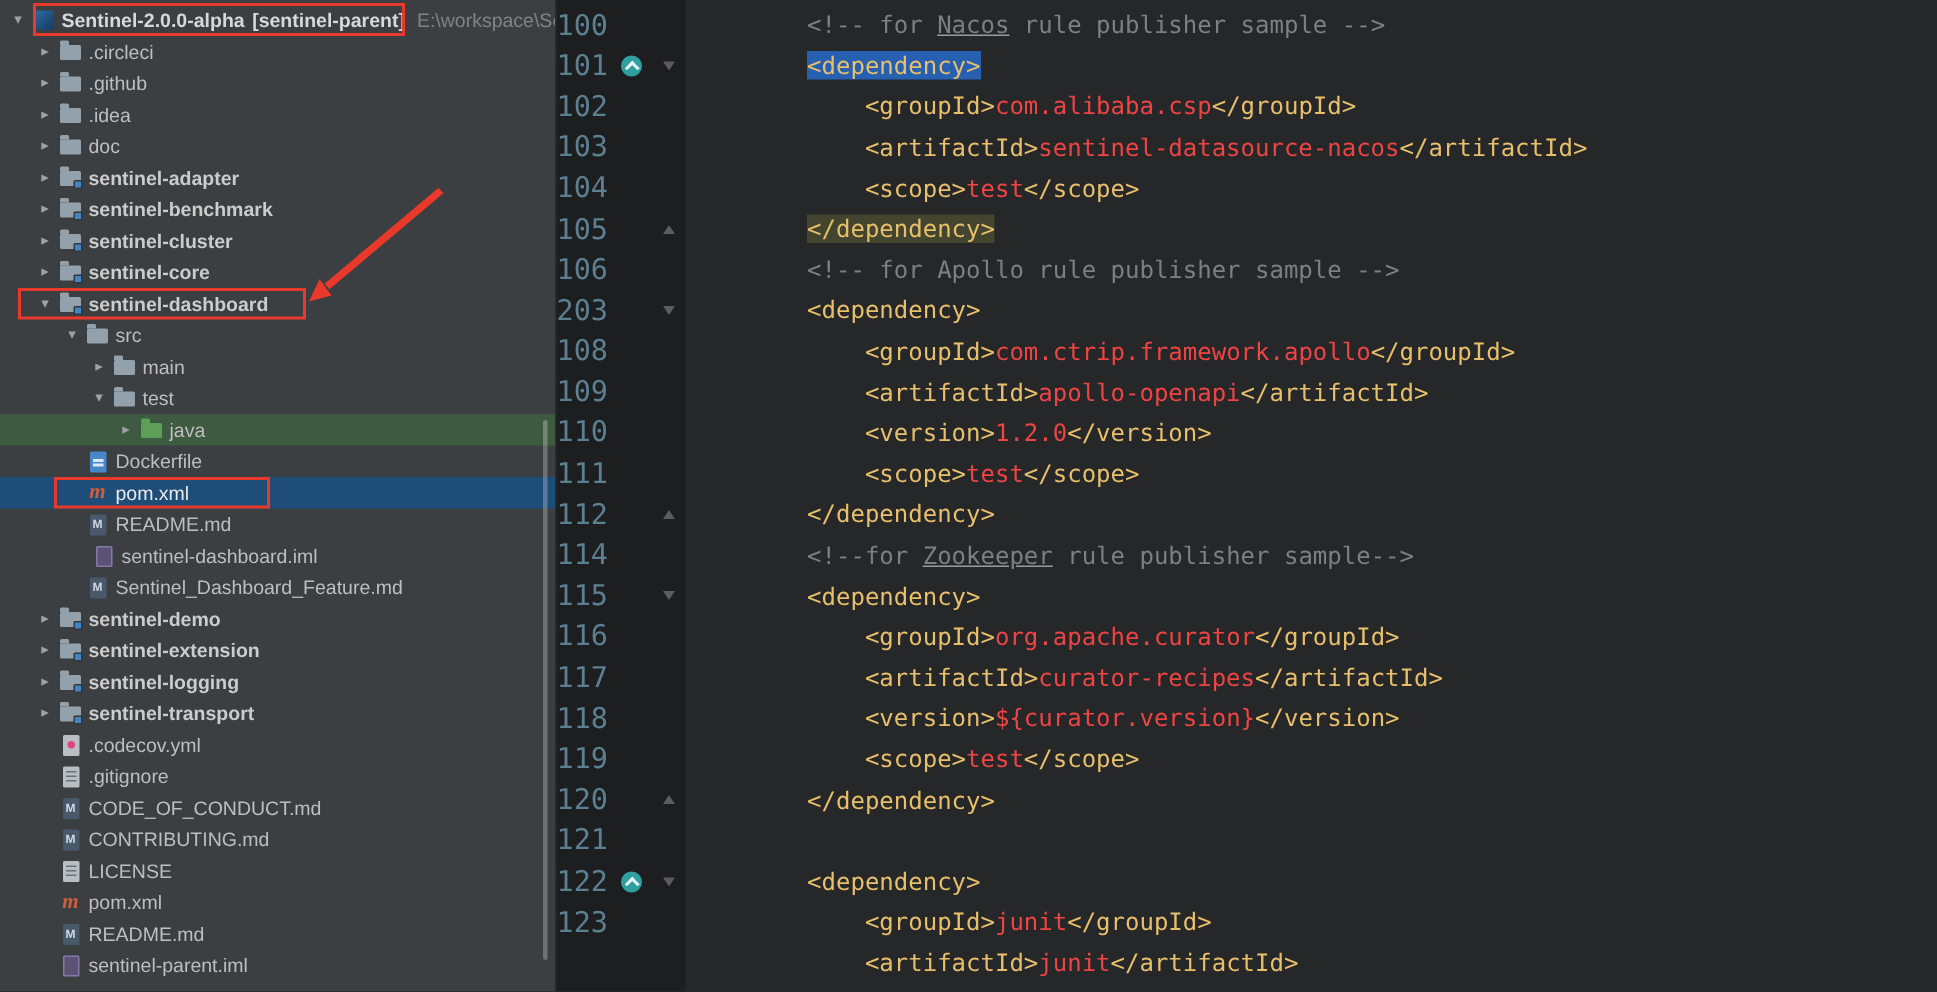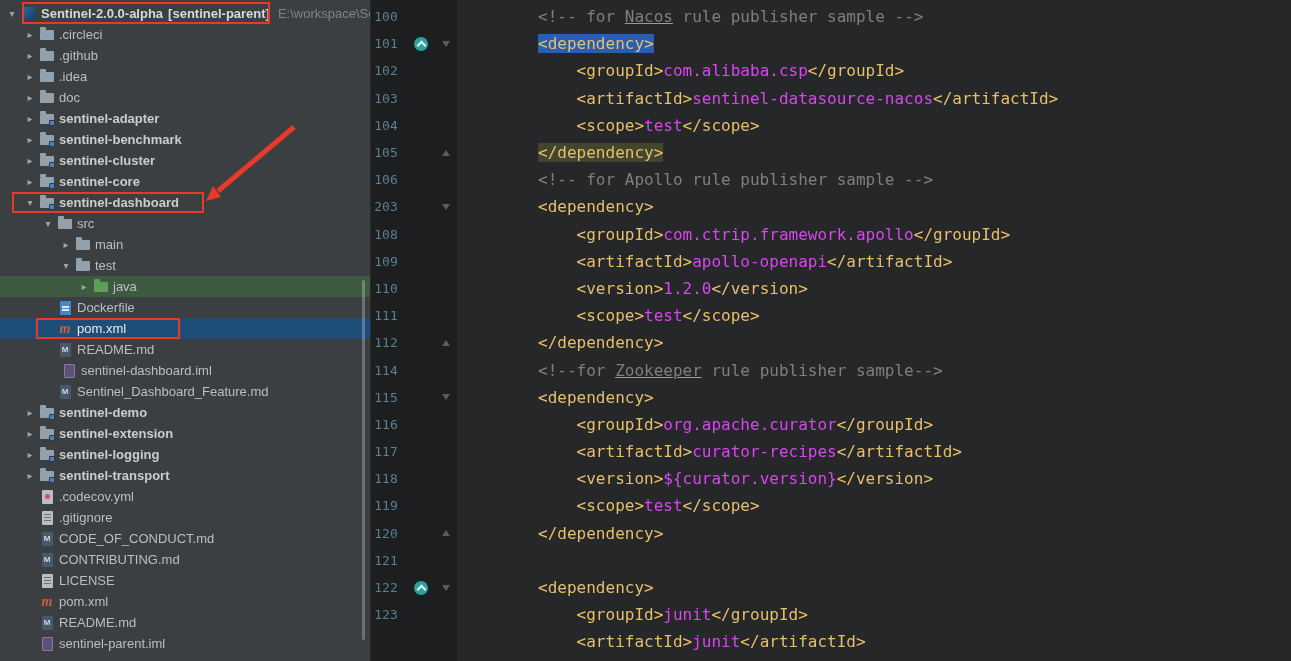--- a/index.html
+++ b/index.html
@@ -43,26 +43,26 @@
   .i-file.gitignore::after,.i-file.text::after{content:"";position:absolute;left:2px;top:3px;width:7px;height:1px;
     background:#6a7076;box-shadow:0 3px 0 #6a7076,0 6px 0 #6a7076}
 
   
   .editor{flex:1;height:100%;background:#252729;position:relative;overflow:hidden;
     font-family:"DejaVu Sans Mono",monospace}
   .gutter-bg{position:absolute;left:0;top:0;width:86px;height:100%;background:#1c1e20}
   #code{position:absolute;left:0;top:3px;width:100%}
   .crow{height:27.2px;display:flex;align-items:center}
   .gutter{width:86px;flex:none;display:flex;align-items:center;height:100%}
-  .lnum{width:36px;padding-right:6px;text-align:center;color:#5d7f92;font-size:13px;flex:none}
+  .lnum{width:36px;padding-right:6px;text-align:left;color:#5d7f92;font-size:19px;flex:none}
   .gslot{width:28px;flex:none;display:flex;justify-content:center}
   .fslot{width:22px;flex:none;display:flex;justify-content:center}
   .codetext{font-size:16px;white-space:pre;color:#a9b7c6;padding-left:4px}
   .tk-tag{color:#e8bf6a}
-  .tk-val{color:#d946ef}
+  .tk-val{color:#ef4444}
   .tk-com{color:#7f7f7f}
   .tk-com.u{text-decoration:underline;text-decoration-color:#9b9b9b}
   .sel{background:#2760b0}
   .hl{background:#43452f}
   .gicon{width:14px;height:14px;border-radius:50%;background:#2fa0a0;position:relative;display:inline-block}
   .gicon::after{content:"";position:absolute;left:4px;top:5px;width:5px;height:5px;
     border-left:2px solid #eaf6f5;border-top:2px solid #eaf6f5;transform:rotate(45deg)}
   .fold{width:0;height:0;border-left:4px solid transparent;border-right:4px solid transparent;display:inline-block}
   .fold.down{border-top:6px solid #595d5f}
   .fold.up{border-bottom:6px solid #595d5f}

